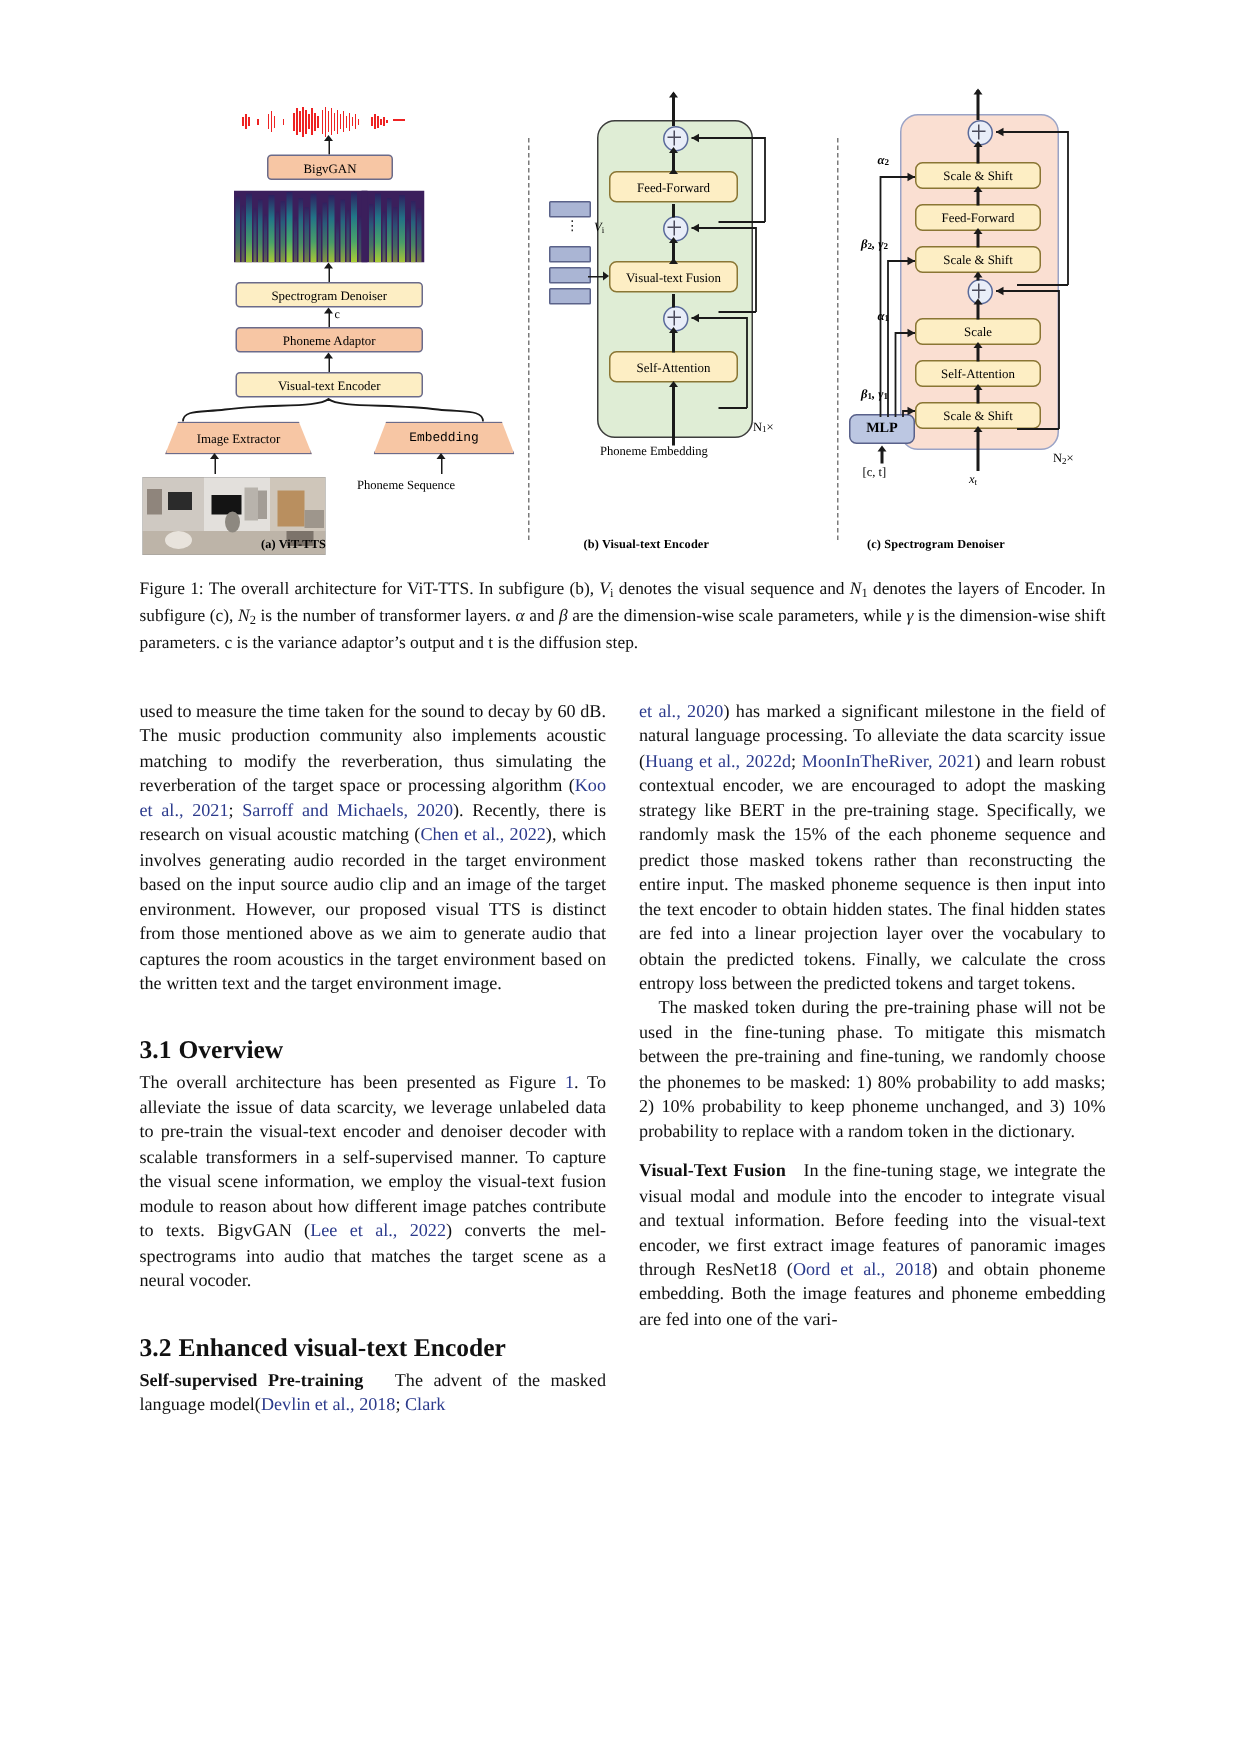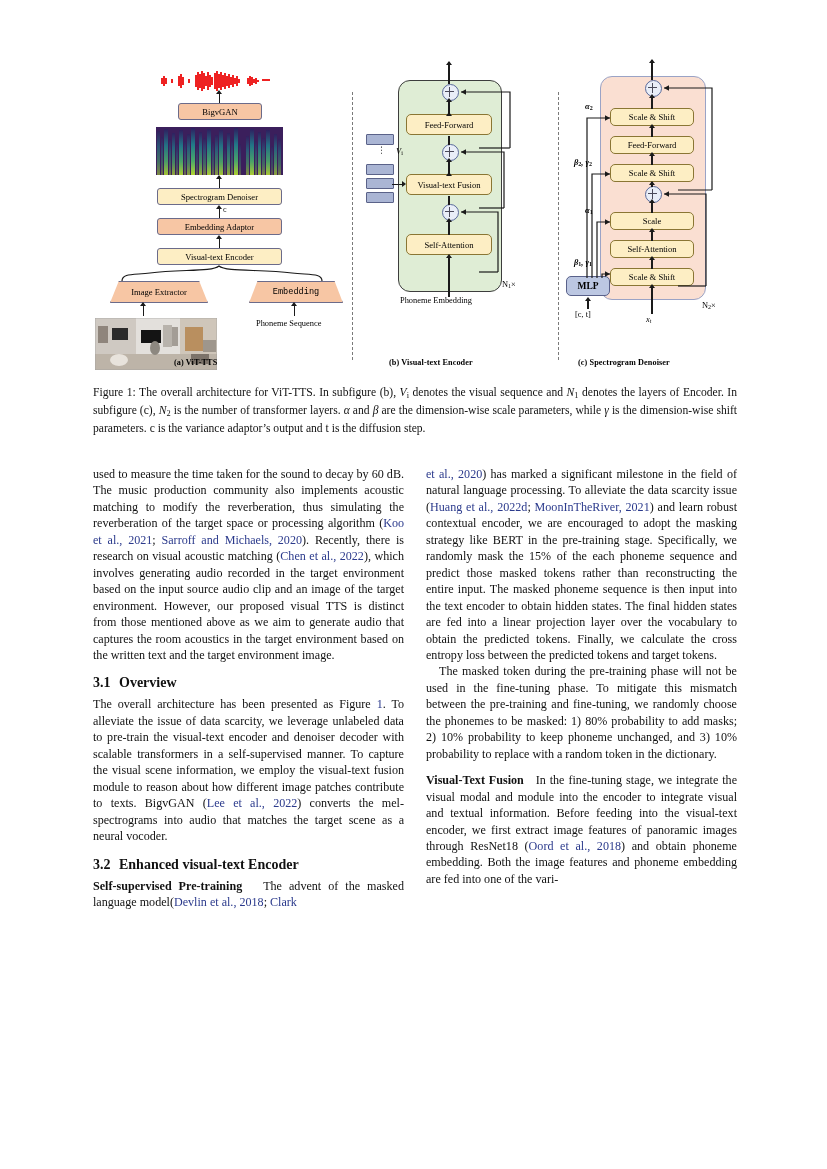--- a/index.html
+++ b/index.html
@@ -80,21 +80,21 @@
   .col{position:absolute;top:466px;width:311px;font-size:12.1px;
        line-height:16.45px;text-align:justify;font-family:"Liberation Serif",serif;}
   .colL{left:93px;}
   .colR{left:426px;}
   .col p{margin:0 0 0 0;text-indent:0;}
   .col p.ind{text-indent:13px;}
   .col p + p{margin-top:0;}
   .cite{color:#2b3a8c;}
   h2.sec{font-size:13.4px;font-weight:bold;margin:14px 0 7px 0;line-height:17px;}
   h2.sec .num{display:inline-block;min-width:20px;}
-  h3.sub3{font-size:14px;font-weight:bold;margin:12px 0 5px 0;line-height:16px;}
+  h3.sub3{font-size:17px;font-weight:bold;margin:29px 0 5px 0;line-height:16px;}
   h3.sub3 .num{display:inline-block;min-width:26px;}
   .runin{font-weight:bold;}
   .gap{height:10px;}
 </style>
 </head>
 <body>
 
 <div class="page">
 
   <div class="figure">
@@ -204,21 +204,21 @@
 
       <div class="box cream r3" style="left:65px;top:126px;width:125px;height:17px;">
         <span>Spectrogram Denoiser</span>
       </div>
 
       <div class="ln lnv" style="left:127px;top:145px;height:11px;"></div>
       <div class="arrowup" style="left:124.4px;top:143px;"></div>
       <div class="lbl" style="left:131px;top:143px;">c</div>
 
       <div class="box peach r3" style="left:65px;top:156px;width:125px;height:17px;">
-        <span>Embedding Adaptor</span>
+        <span>Phoneme Adaptor</span>
       </div>
 
       <div class="ln lnv" style="left:127px;top:175px;height:11px;"></div>
       <div class="arrowup" style="left:124.4px;top:173px;"></div>
 
       <div class="box cream r3" style="left:65px;top:186px;width:125px;height:17px;">
         <span>Visual-text Encoder</span>
       </div>
 
       <svg style="position:absolute;left:28px;top:203px;" width="205" height="17" viewBox="0 0 205 17">
@@ -250,21 +250,21 @@
         <rect x="68" y="7" width="9" height="22" fill="#b8b3ac"></rect>
         <rect x="77" y="9" width="6" height="19" fill="#a39d96"></rect>
         <rect x="90" y="9" width="18" height="24" fill="#b98f5f"></rect>
         <rect x="108" y="22" width="13" height="12" fill="#9e968c"></rect>
         <ellipse cx="24" cy="42" rx="9" ry="6" fill="#e8e3dc"></ellipse>
         <ellipse cx="60" cy="30" rx="5" ry="7" fill="#8d8880"></ellipse>
         <rect x="96" y="36" width="18" height="10" fill="#7c736a"></rect>
         <rect x="0" y="0" width="122" height="52" fill="none" stroke="#9a9a9a" stroke-width="0.6"></rect>
       </svg>
 
-      <div class="lbl" style="left:164px;top:257px;font-size:8.4px;">Phoneme Sequence</div>
+      <div class="lbl" style="left:146px;top:257px;font-size:8.4px;">Phoneme Sequence</div>
 
       <div class="subcap" style="left:82px;top:296px;">(a) ViT-TTS</div>
     </div>
 
     <div class="panel" style="left:262px;width:202px;">
 
       <div style="position:absolute;left:44px;top:18px;width:102px;height:210px;
                   background:#dfedd5;border:1px solid #3d3d3d;border-radius:12px;"></div>
 
       <div class="ln lnv" style="left:94.4px;top:0px;height:22px;"></div>

